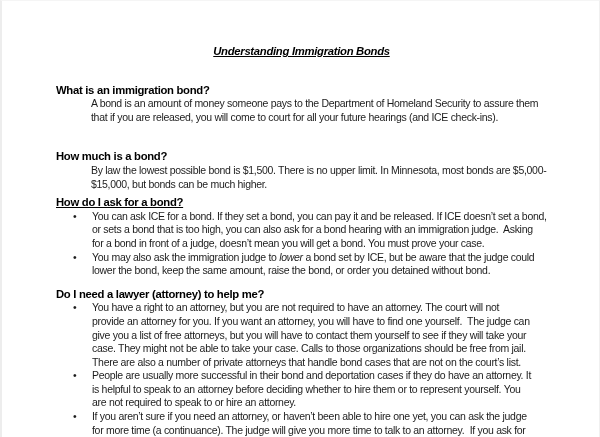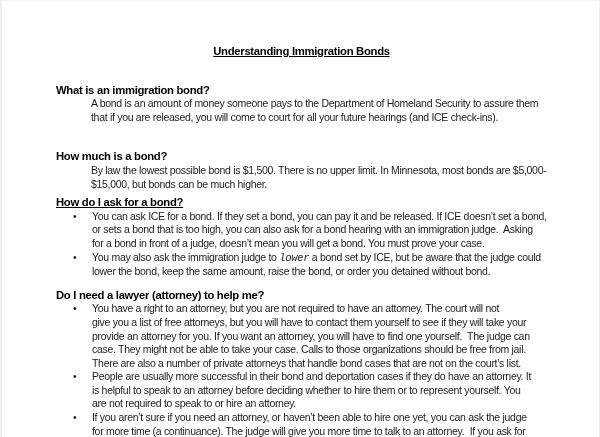--- a/index.html
+++ b/index.html
@@ -31,20 +31,21 @@
     white-space: pre;
   }
   .doc-title {
     font-size: 11.3px;
     line-height: 13.6px;
     font-weight: bold;
     color: #000000;
     text-align: center;
     text-decoration: underline;
     white-space: pre;
+    font-style: italic;
   }
   .heading {
     font-size: 11.3px;
     line-height: 13.6px;
     font-weight: bold;
     color: #000000;
     white-space: pre;
   }
   .mt1 { margin-top: 25px; }
   .mt2 { margin-top: 26px; }
@@ -59,21 +60,21 @@
   }
   .li::before {
     content: "\2022";
     position: absolute;
     left: 17px;
     top: 0;
     font-size: 10.5px;
     line-height: 13.6px;
     color: #1c1c1c;
   }
-  .it { font-style: italic; font-family: Liberation Mono, monospace; }
+  .it { font-style: italic; }
 </style>
 </head>
 <body>
 
 <div class="page">
 
   <div class="doc-title">Understanding Immigration Bonds</div>
 
   <div class="heading mt1">What is an immigration bond?</div>
   <div class="indent">
@@ -94,22 +95,22 @@
     <div class="ln">for a bond in front of a judge, doesn’t mean you will get a bond. You must prove your case.</div>
   </div>
   <div class="li">
     <div class="ln"><span>You may also ask the immigration judge to </span><span class="it">lower</span><span> a bond set by ICE, but be aware that the judge could</span></div>
     <div class="ln">lower the bond, keep the same amount, raise the bond, or order you detained without bond.</div>
   </div>
 
   <div class="heading mt4">Do I need a lawyer (attorney) to help me?</div>
   <div class="li">
     <div class="ln">You have a right to an attorney, but you are not required to have an attorney. The court will not</div>
+    <div class="ln">provide an attorney for you. If you want an attorney, you will have to find one yourself.  The judge can</div>
     <div class="ln">give you a list of free attorneys, but you will have to contact them yourself to see if they will take your</div>
-    <div class="ln">provide an attorney for you. If you want an attorney, you will have to find one yourself.  The judge can</div>
     <div class="ln">case. They might not be able to take your case. Calls to those organizations should be free from jail.</div>
     <div class="ln">There are also a number of private attorneys that handle bond cases that are not on the court’s list.</div>
   </div>
   <div class="li">
     <div class="ln">People are usually more successful in their bond and deportation cases if they do have an attorney. It</div>
     <div class="ln">is helpful to speak to an attorney before deciding whether to hire them or to represent yourself. You</div>
     <div class="ln">are not required to speak to or hire an attorney.</div>
   </div>
   <div class="li">
     <div class="ln">If you aren’t sure if you need an attorney, or haven’t been able to hire one yet, you can ask the judge</div>

